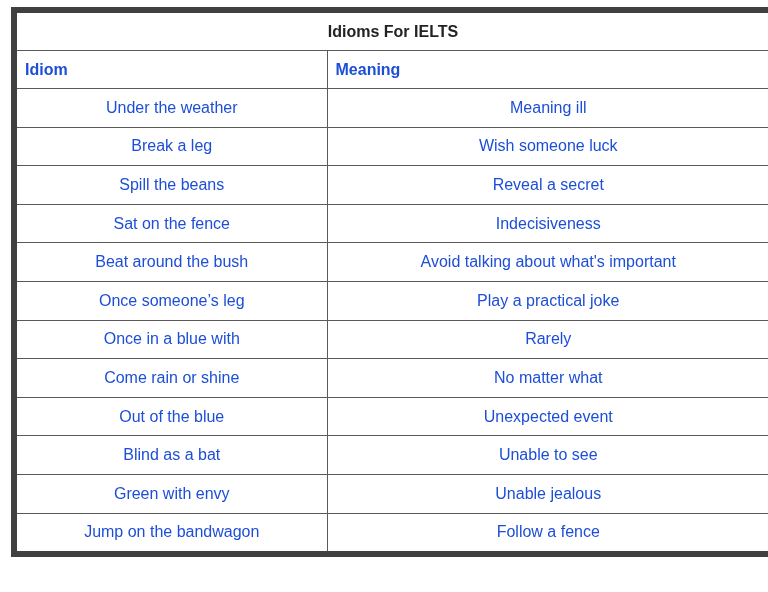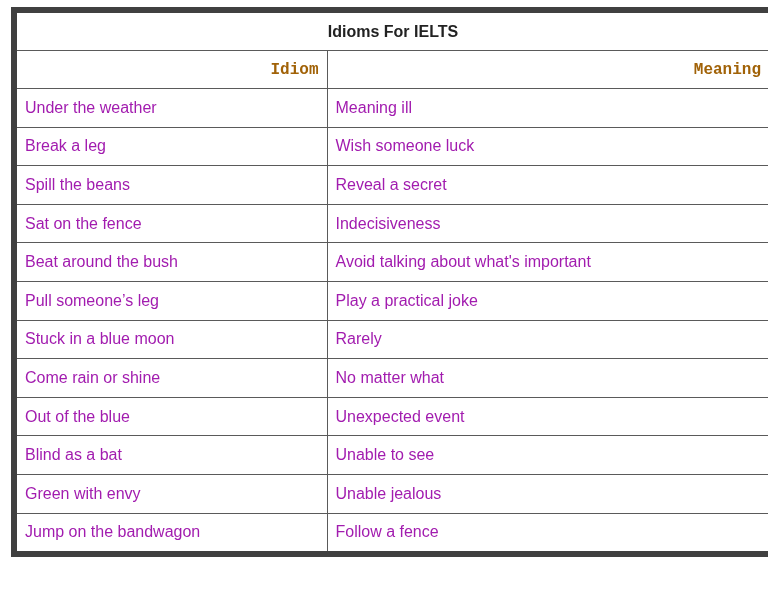--- a/index.html
+++ b/index.html
@@ -37,28 +37,27 @@
     .idiom-table .title-row th {
       height: 37px;
       font-weight: bold;
       color: #222222;
       text-align: center;
       font-size: 16px;
     }
     .idiom-table .header-row th {
       height: 37px;
       font-weight: bold;
-      color: #a16207;
-      text-align: right;
-      font-family: Liberation Mono, monospace;
+      color: #1d4ed8;
+      text-align: left;
     }
     .idiom-table tbody td {
       height: 37.6px;
-      text-align: left;
-      color: #a21caf;
+      text-align: center;
+      color: #1d4ed8;
     }
   </style>
 </head>
 <body>
 
 <table class="idiom-table">
   <colgroup>
     <col class="c1">
     <col class="c2">
   </colgroup>
@@ -86,25 +85,25 @@
     </tr>
     <tr>
       <td>Sat on the fence</td>
       <td>Indecisiveness</td>
     </tr>
     <tr>
       <td>Beat around the bush</td>
       <td>Avoid talking about what's important</td>
     </tr>
     <tr>
-      <td>Pull someone’s leg</td>
+      <td>Once someone’s leg</td>
       <td>Play a practical joke</td>
     </tr>
     <tr>
-      <td>Stuck in a blue moon</td>
+      <td>Once in a blue with</td>
       <td>Rarely</td>
     </tr>
     <tr>
       <td>Come rain or shine</td>
       <td>No matter what</td>
     </tr>
     <tr>
       <td>Out of the blue</td>
       <td>Unexpected event</td>
     </tr>

